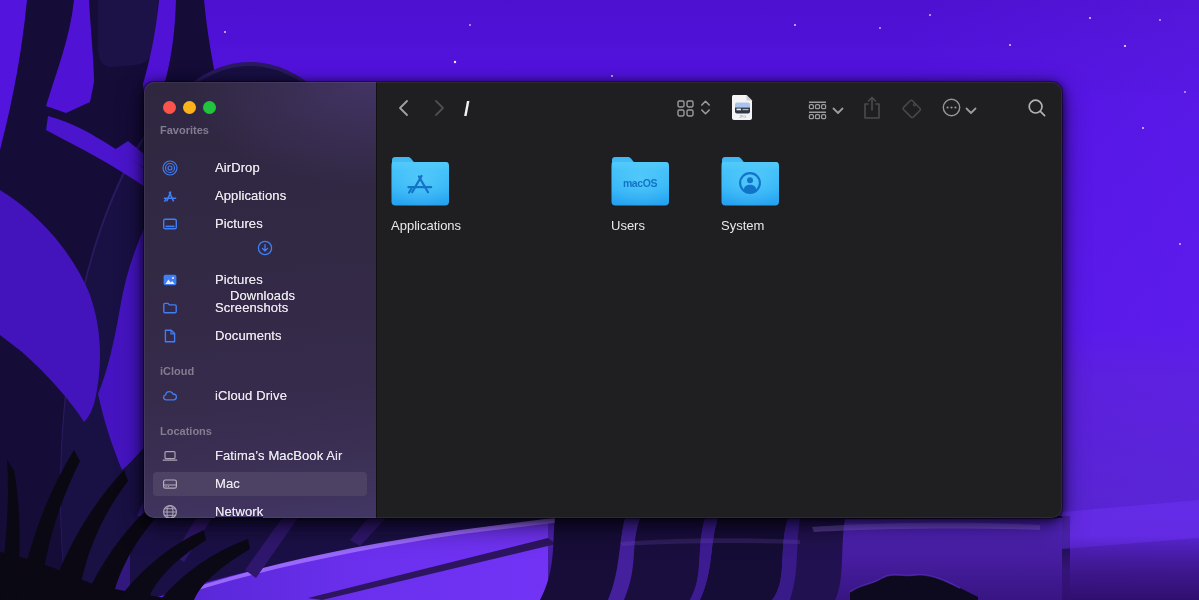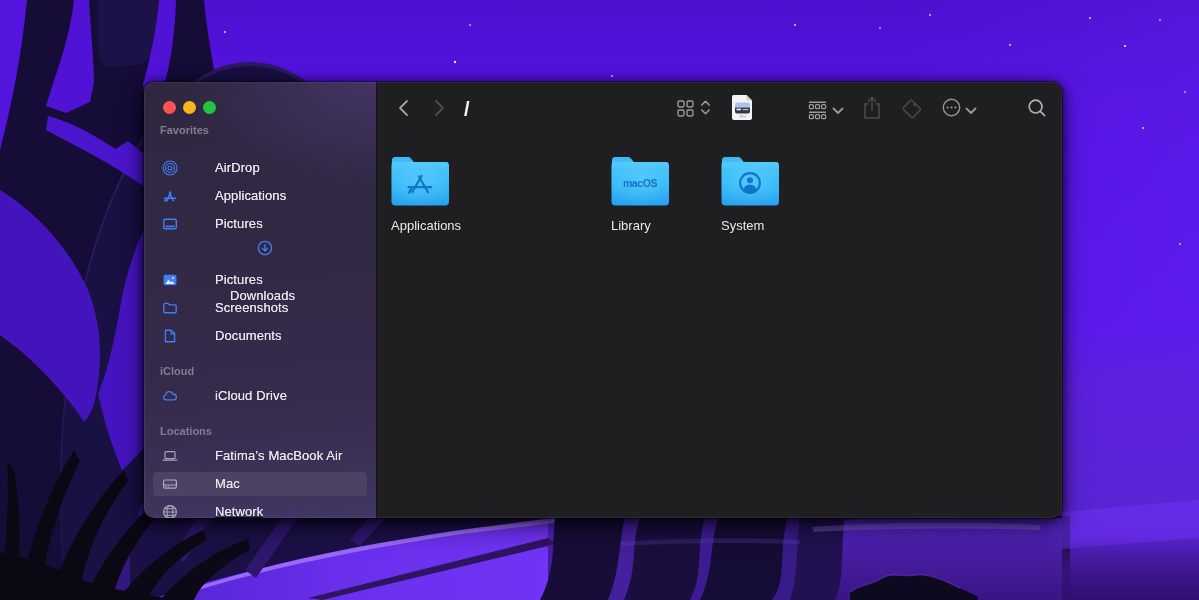--- a/index.html
+++ b/index.html
@@ -341,21 +341,21 @@
             <path d="M18.1,37.5 L20.3,33.7"></path>
         </g>
       </svg>
       <div class="fl">Applications</div>
     </div>
     <div class="fitem" style="left:234px;top:73px;">
       <svg width="58" height="51" viewBox="0 0 58 51">
         <use href="#foldershape"></use>
         <text x="29" y="32" font-size="10.5" font-weight="bold" letter-spacing="-0.4" fill="#1070c5" opacity=".95" text-anchor="middle" font-family="Liberation Sans">macOS</text>
       </svg>
-      <div class="fl">Library</div>
+      <div class="fl">Users</div>
     </div>
     <div class="fitem" style="left:344px;top:73px;">
       <svg width="58" height="51" viewBox="0 0 58 51">
         <use href="#foldershape"></use>
         <g>
           <circle cx="29" cy="28" r="9.9" fill="none" stroke="#1070c5" stroke-width="2.1" opacity=".95"></circle>
           <circle cx="29" cy="25.2" r="3" fill="#1070c5" opacity=".95"></circle>
           <path d="M22.8,34.9 C23.2,31.2 25.7,29.8 29,29.8 C32.3,29.8 34.8,31.2 35.2,34.9 C33.5,36.4 31.3,37.2 29,37.2 C26.7,37.2 24.5,36.4 22.8,34.9 Z" fill="#1070c5" opacity=".95"></path>
         </g>
       </svg>

